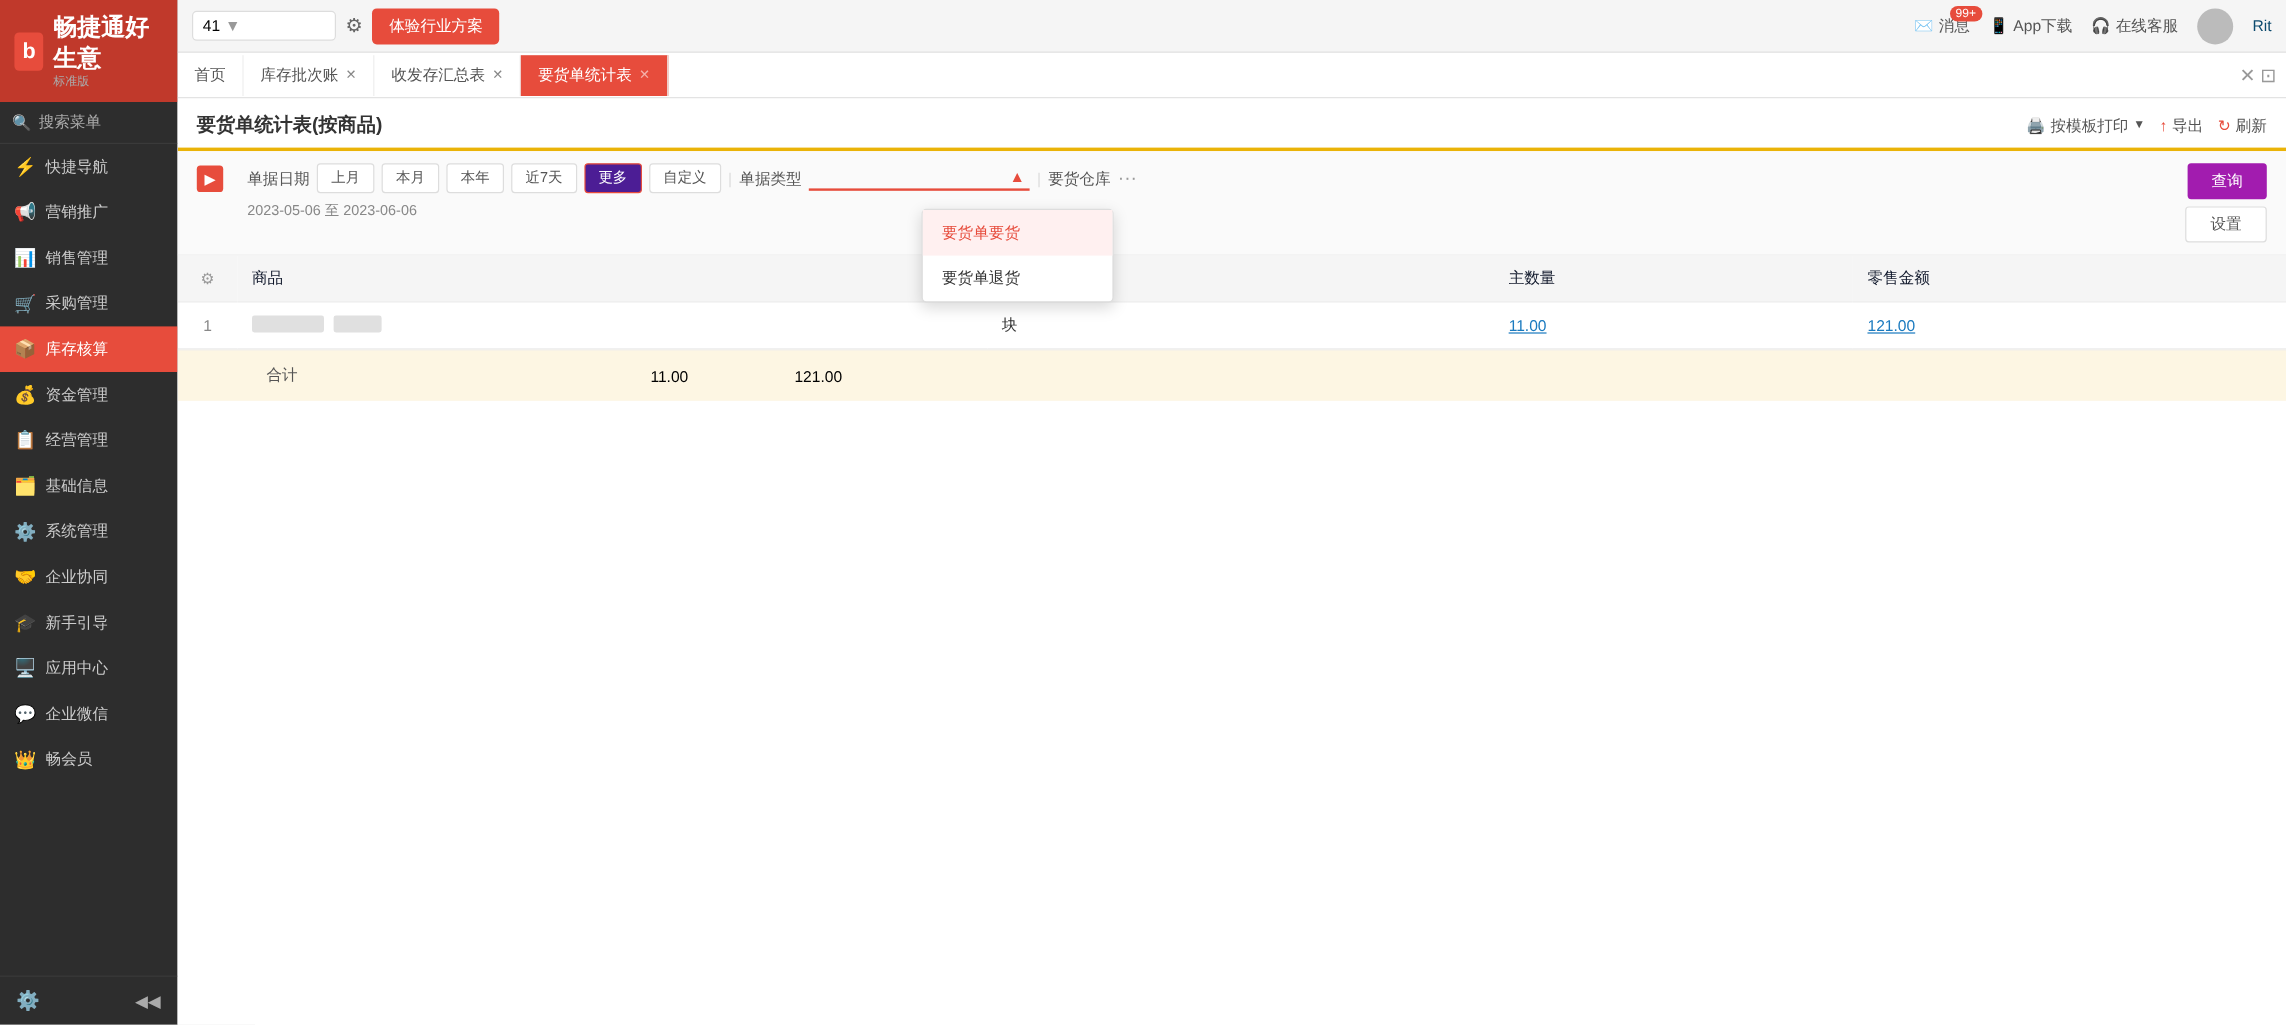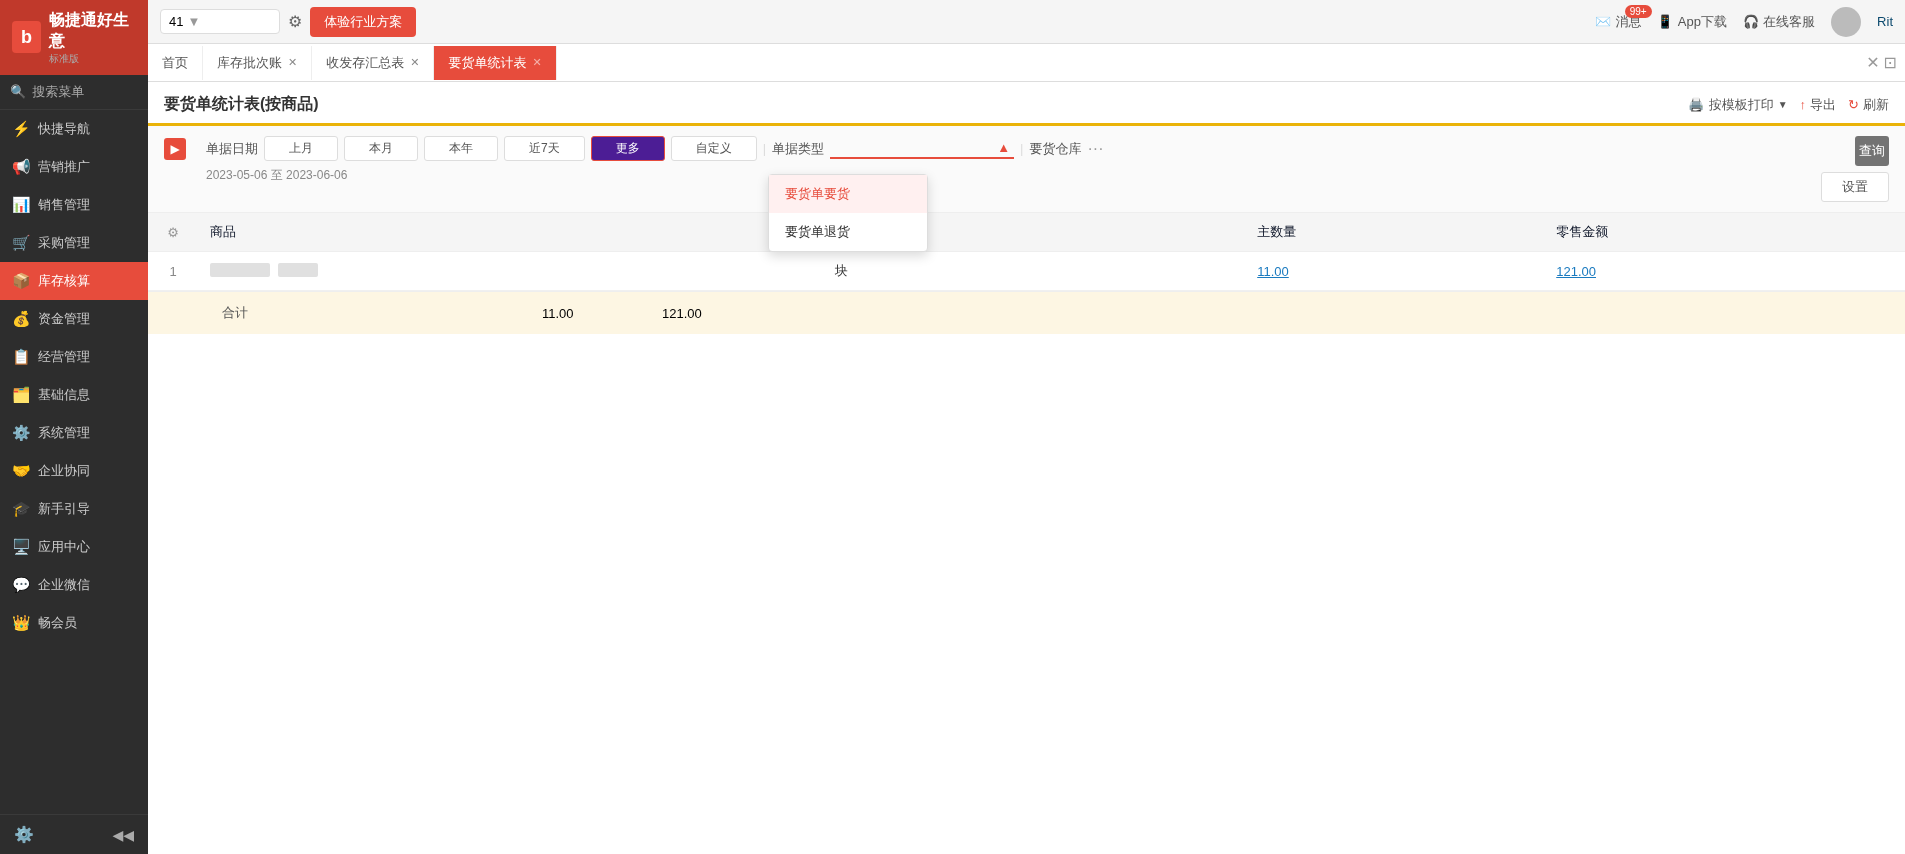--- a/index.html
+++ b/index.html
@@ -25,21 +25,21 @@
       min-height: 52px;
     }
     .sidebar-logo {
       width: 32px; height: 32px;
       background: #e74c3c;
       border-radius: 4px;
       display: flex; align-items: center; justify-content: center;
       font-weight: bold; font-size: 18px; color: white;
     }
     .sidebar-title { font-size: 12px; line-height: 1.3; }
-    .sidebar-title .main { font-size: 16px; font-weight: bold; }
+    .sidebar-title .main { font-size: 20px; font-weight: bold; }
     .sidebar-badge { font-size: 10px; color: #aaa; }
 
     .sidebar-search {
       display: flex; align-items: center;
       padding: 8px 10px;
       color: #aaa;
       cursor: pointer;
       border-bottom: 1px solid #3a3a3a;
       font-size: 13px;
       gap: 6px;
@@ -205,21 +205,21 @@
       cursor: pointer;
       font-size: 12px;
       display: flex; align-items: center; justify-content: center;
       margin-top: 2px;
     }
     .filter-label { color: #555; font-size: 13px; white-space: nowrap; }
     .filter-date-row {
       display: flex; align-items: center; gap: 6px;
     }
     .filter-quick-btn {
-      padding: 3px 24px;
+      padding: 3px 11px;
       border: 1px solid #ddd;
       border-radius: 3px;
       cursor: pointer;
       font-size: 12px;
       background: white;
       color: #555;
     }
     .filter-quick-btn.more {
       background: #4c1d95; color: white; border-color: #e74c3c;
     }
@@ -237,24 +237,24 @@
     }
     .filter-more-btn {
       cursor: pointer; color: #999; font-size: 16px;
     }
 
     .filter-actions {
       margin-left: auto;
       display: flex; flex-direction: column; gap: 6px; align-items: flex-end;
     }
     .query-btn {
-      background: #737373;
+      background: #a21caf;
       color: white;
       border: none;
-      padding: 6px 4px;
+      padding: 6px 20px;
       border-radius: 3px;
       cursor: pointer;
       font-size: 13px;
     }
     .settings-btn {
       background: white;
       color: #555;
       border: 1px solid #ddd;
       padding: 5px 20px;
       border-radius: 3px;

